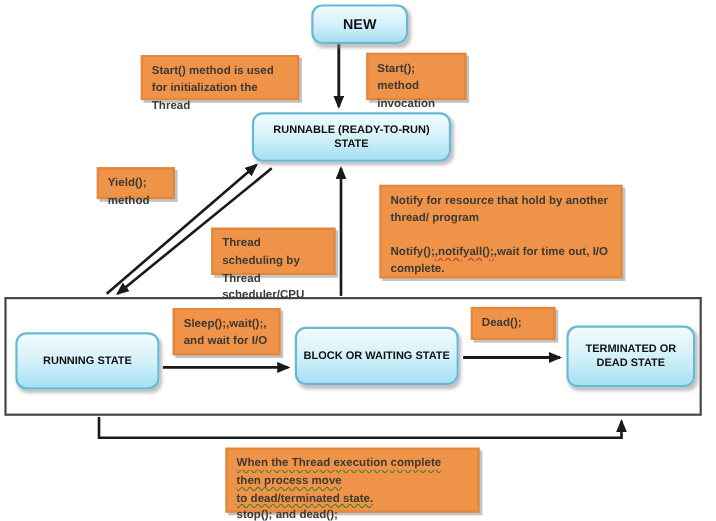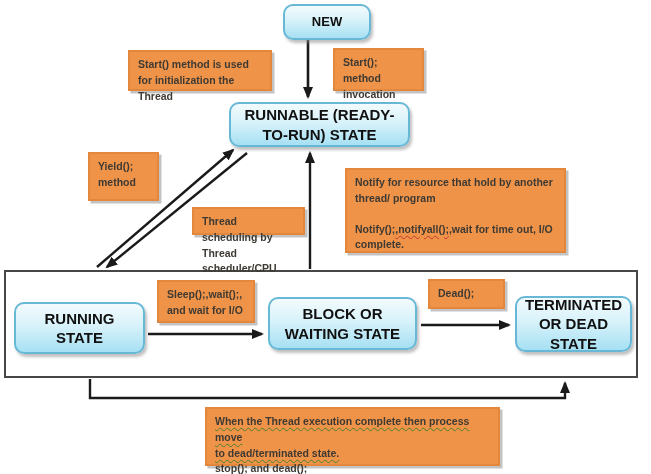--- a/index.html
+++ b/index.html
@@ -3,21 +3,21 @@
 <meta charset="utf-8">
 <style>
   html,body{margin:0;padding:0;background:#fff;}
   #canvas{
     position:relative;width:651px;height:474px;background:#ffffff;
     font-family:"Liberation Sans",sans-serif;overflow:hidden;
   }
   #arrows{position:absolute;left:0;top:0;width:651px;height:474px;pointer-events:none;}
   .state{
     position:absolute;display:flex;align-items:center;justify-content:center;
-    text-align:center;font-weight:bold;font-size:15px;color:#101010;
+    text-align:center;font-weight:bold;font-size:10px;color:#101010;
     background:linear-gradient(180deg,#f2fbfd 0%,#d8f2fa 45%,#a6e0f3 100%);
     border:2px solid #67b8d6;border-radius:10px;
     box-shadow:2px 3px 3px rgba(140,140,140,0.55);
     padding:2px 5px;line-height:1.3;box-sizing:border-box;
   }
   .note{
     position:absolute;background:#ef9349;border:2px solid #e2873c;
     box-shadow:2.5px 2.5px 0 #c3c3c3;color:#3e3a33;font-weight:bold;
     font-size:10.5px;line-height:1.5;padding:5px 8px;box-sizing:border-box;
   }
@@ -70,40 +70,40 @@
   </div>
 
   <div class="note" style="left:128px;top:50px;width:144px;height:41px;">
     <span>Start() method is used for initialization the Thread</span>
   </div>
 
   <div class="note" style="left:333px;top:48px;width:91px;height:43px;">
     <span>Start(); method invocation</span>
   </div>
 
-  <div class="note" style="left:88px;top:152px;width:71px;height:49px;">
+  <div class="note" style="left:88px;top:152px;width:71px;height:29px;">
     <span>Yield(); method</span>
   </div>
 
-  <div class="note" style="left:192px;top:207px;width:113px;height:28px;">
+  <div class="note" style="left:192px;top:207px;width:113px;height:43px;">
     <span>Thread scheduling by Thread scheduler/CPU</span>
   </div>
 
   <div class="note" style="left:345px;top:168px;width:221px;height:85px;">
     <p>Notify for resource that hold by another thread/ program</p>
     <p><span>Notify();</span><span class="wavy-red">,notifyall();</span><span>,wait for time out, I/O complete.</span></p>
   </div>
 
   <div class="note" style="left:157px;top:280px;width:98px;height:43px;">
     <span>Sleep();,wait();, and wait for I/O</span>
   </div>
 
   <div class="note" style="left:428px;top:279px;width:77px;height:30px;">
     <span>Dead();</span>
   </div>
 
-  <div class="note" style="left:205px;top:407px;width:295px;height:59px;">
+  <div class="note" style="left:205px;top:407px;width:231px;height:59px;">
     <div class="wavy-green">When the Thread execution complete then process move</div>
     <div class="wavy-green">to dead/terminated state.</div>
     <div><span class="wavy-red">stop()</span><span>; and dead();</span></div>
   </div>
 
 </div>
 
 </body></html>

